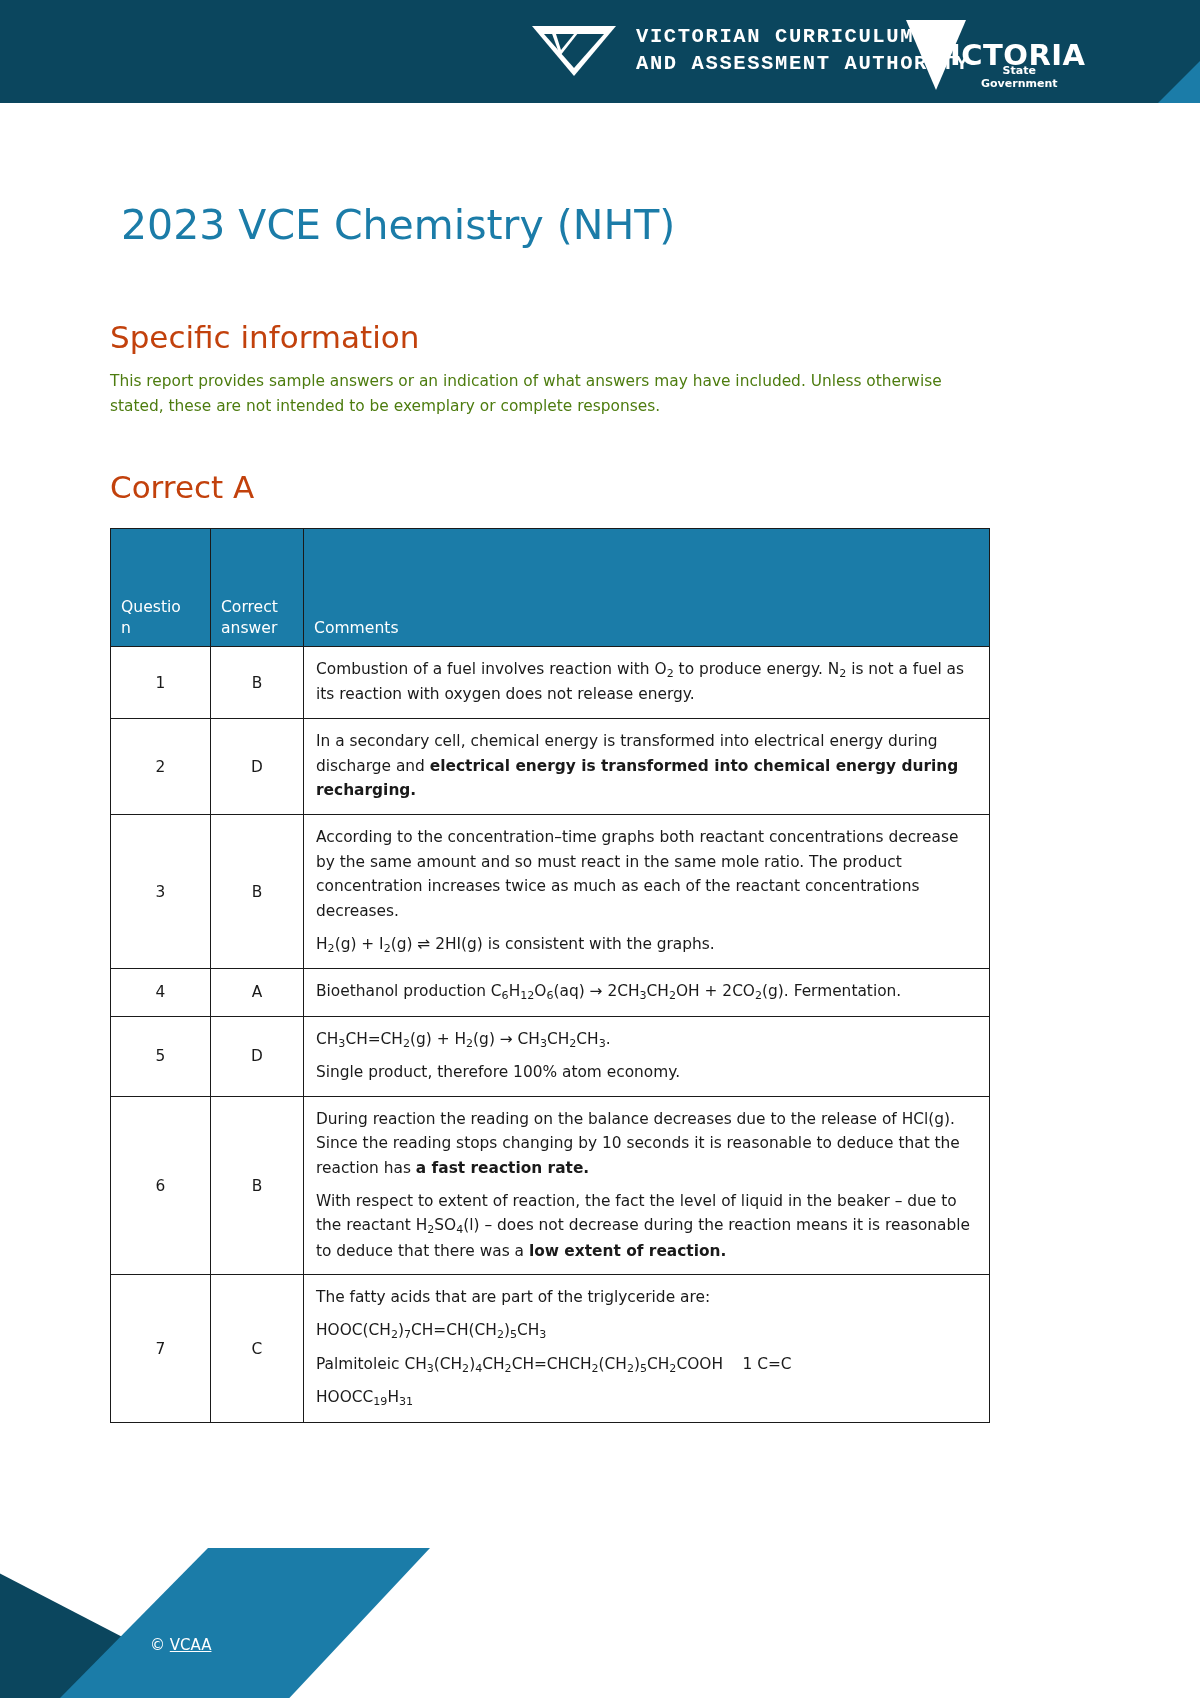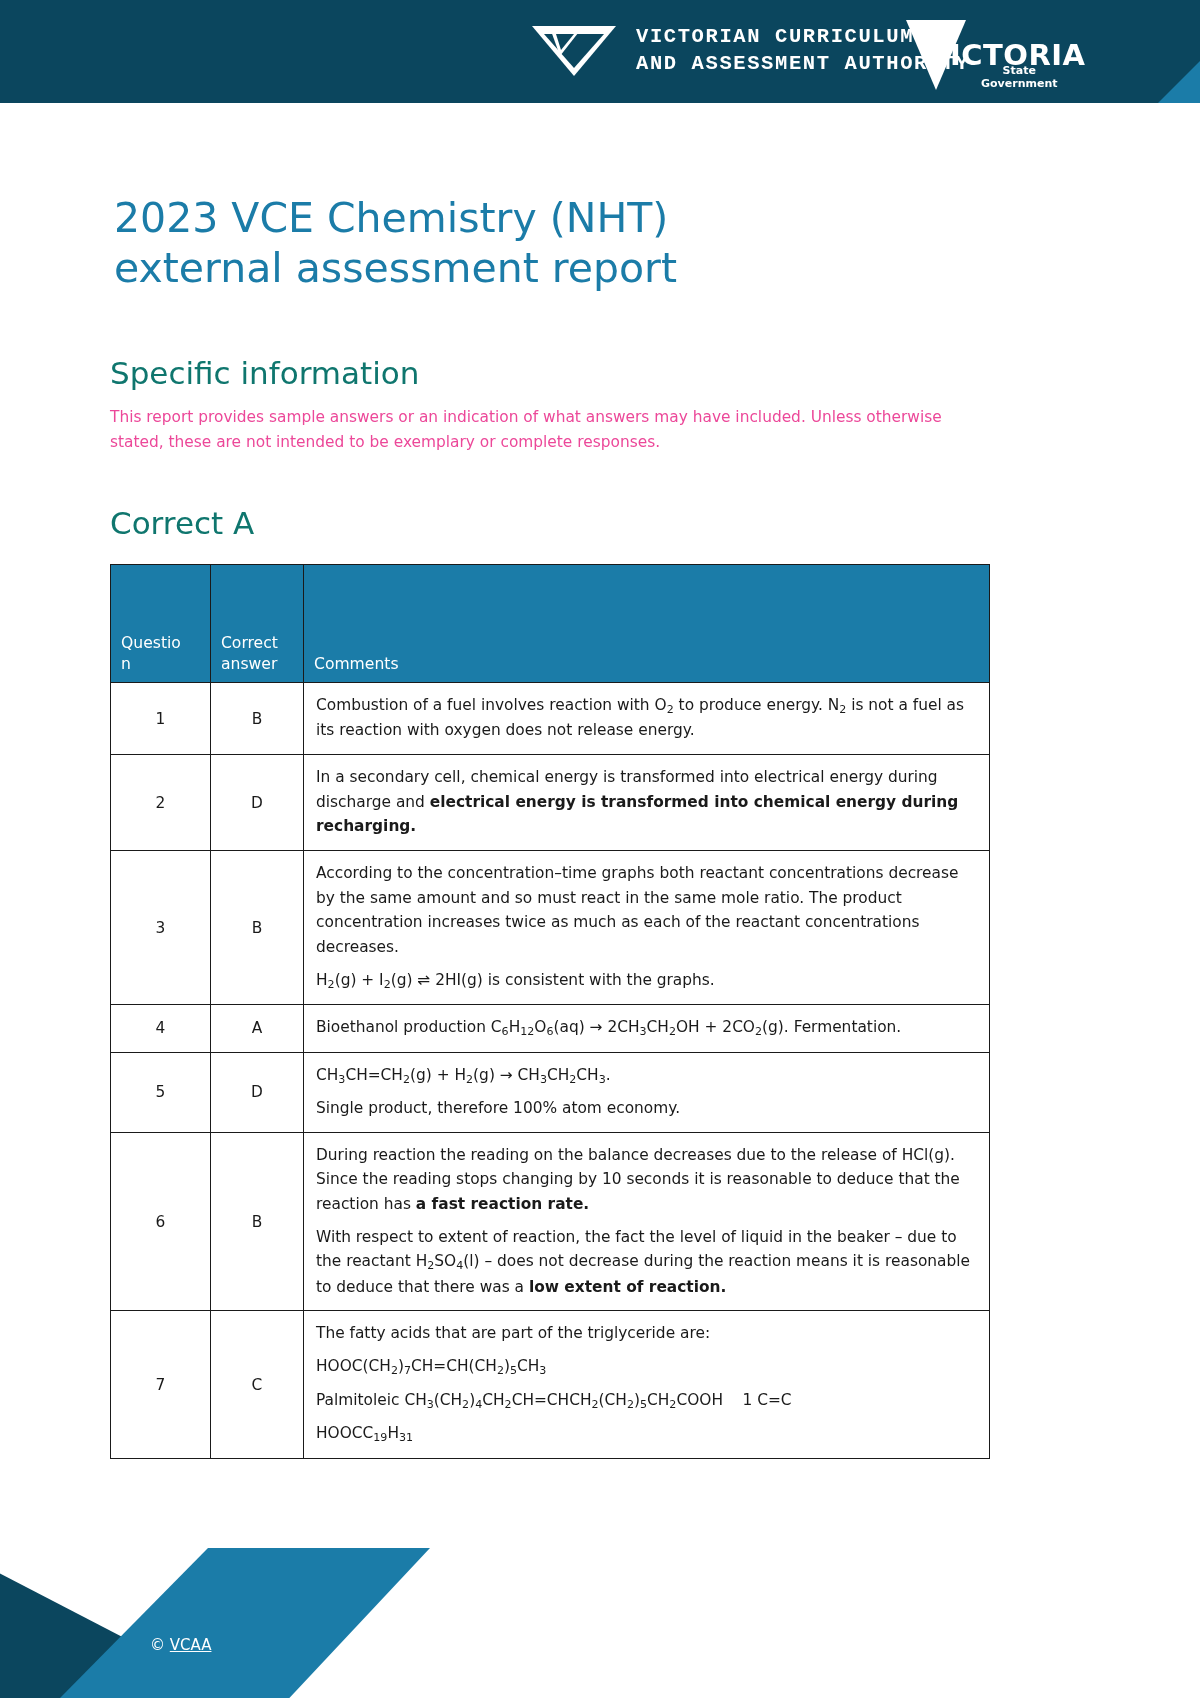--- a/index.html
+++ b/index.html
@@ -69,37 +69,37 @@
     left:0; top:103px;
     width:1200px;
   }
   .content { margin-left:110px; width:890px; }
 
   h1.doc-title {
     color:#1b7ca8;
     font-size:41px;
     font-weight:normal;
     line-height:1.22;
-    margin:4px;
+    margin:11px;
     padding-top:86px;
     letter-spacing:0px;
   }
   h2.section-h {
-    color:#0f766e;
+    color:#c2410c;
     font-size:31px;
     font-weight:normal;
     margin:0;
     letter-spacing:0px;
   }
   .h-specific { padding-top:58px; }
   .h-sectiona { padding-top:50px; }
 
   p.intro {
     font-size:15.4px;
-    color:#ec4899;
+    color:#4d7c0f;
     line-height:1.62;
     margin:14px 0 0 0;
     max-width:893px;
   }
 
   
   table.qtable {
     border-collapse:collapse;
     margin-top:23px;
     width:880px;
@@ -201,21 +201,20 @@
   </div>
 
   <div class="header-corner"></div>
 </div>
 
 <div class="page">
   <div class="content">
 
     <h1 class="doc-title">
       <span>2023 VCE Chemistry (NHT)</span><br>
-      <span>external assessment report</span>
     </h1>
 
     <h2 class="section-h h-specific">Specific information</h2>
 
     <p class="intro">This report provides sample answers or an indication of what answers may have included. Unless otherwise stated, these are not intended to be exemplary or complete responses.</p>
 
     <h2 class="section-h h-sectiona">Correct A</h2>
 
     <table class="qtable">
       <thead>

